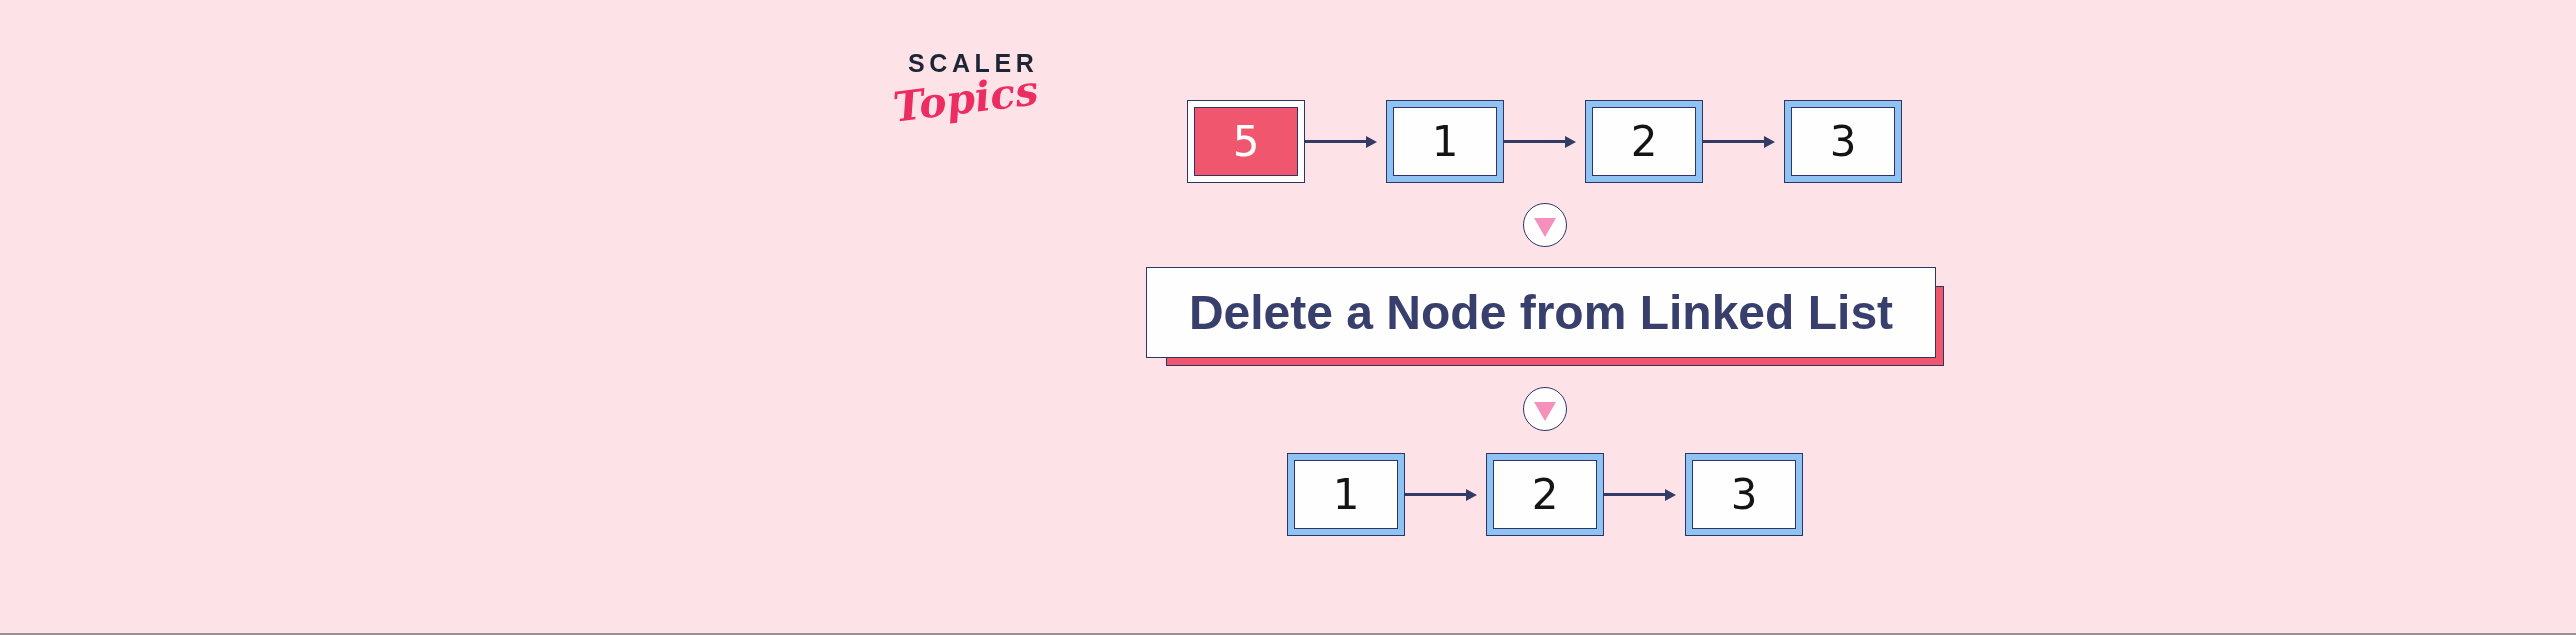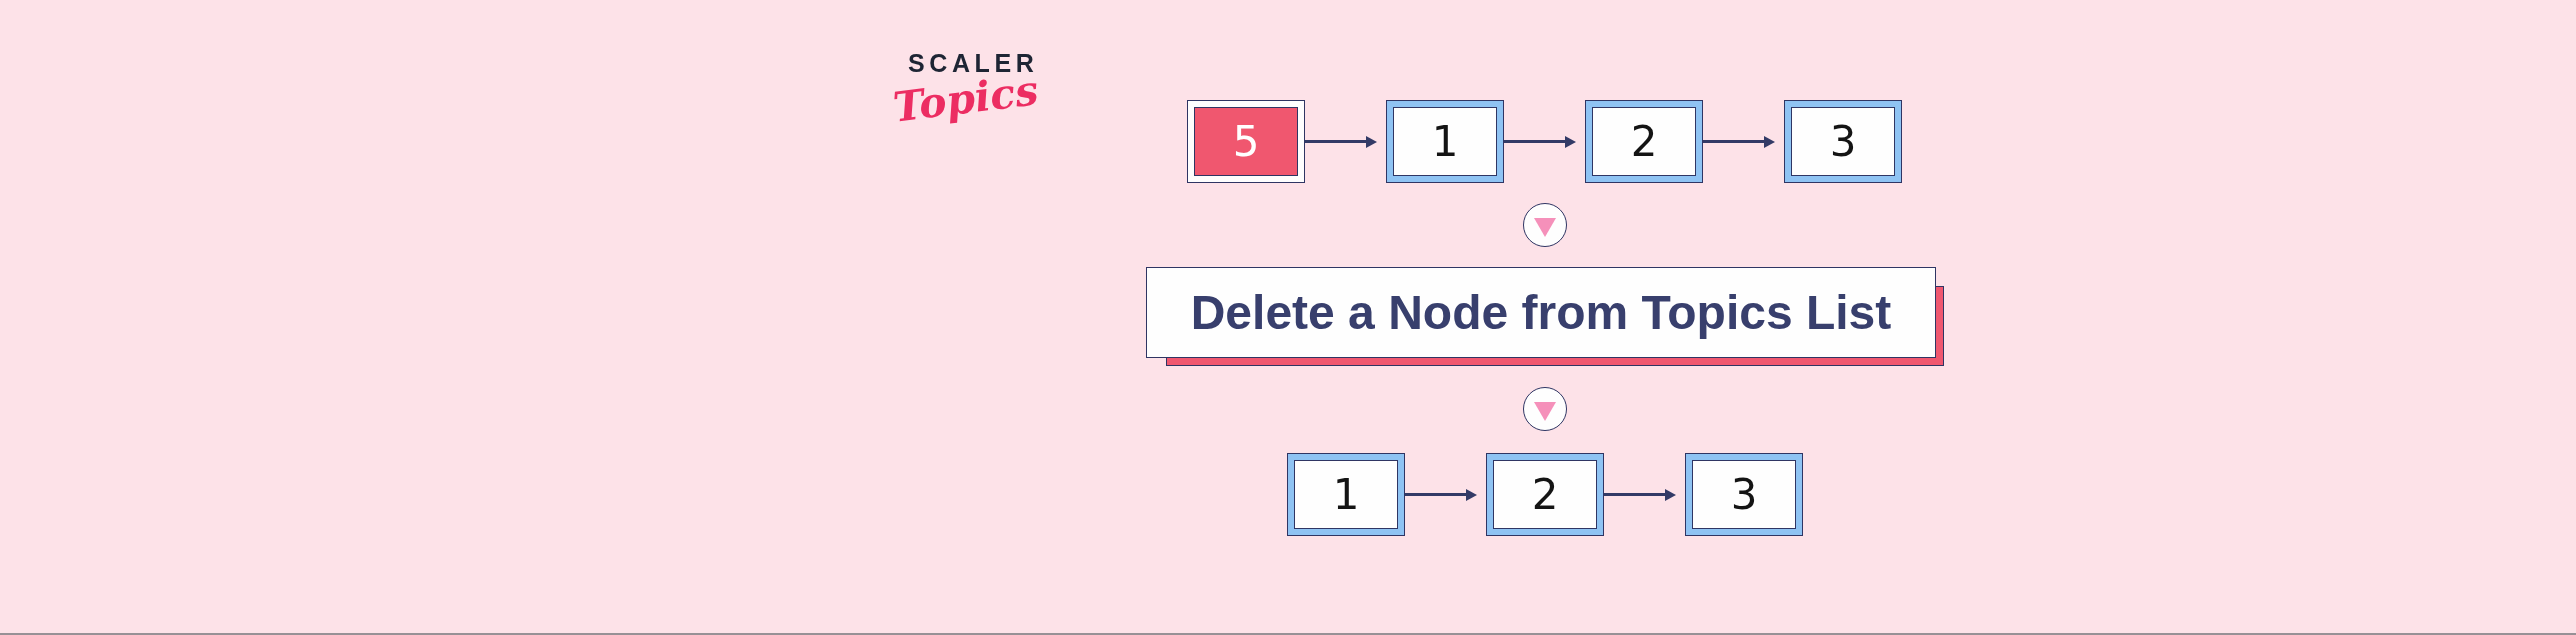--- a/index.html
+++ b/index.html
@@ -142,21 +142,21 @@
       </div>
     </div>
   </div>
 
   <div class="circle-arrow circle-1">
     <div class="tri-down"></div>
   </div>
 
   <div class="title-shadow"></div>
   <div class="title-box">
-    <span class="title-text">Delete a Node from Topics List</span>
+    <span class="title-text">Delete a Node from Linked List</span>
   </div>
 
   <div class="circle-arrow circle-2">
     <div class="tri-down"></div>
   </div>
 
   <div class="list-row row-after">
     <div class="node">
       <div class="node-inner">
         <span class="digit">1</span>

